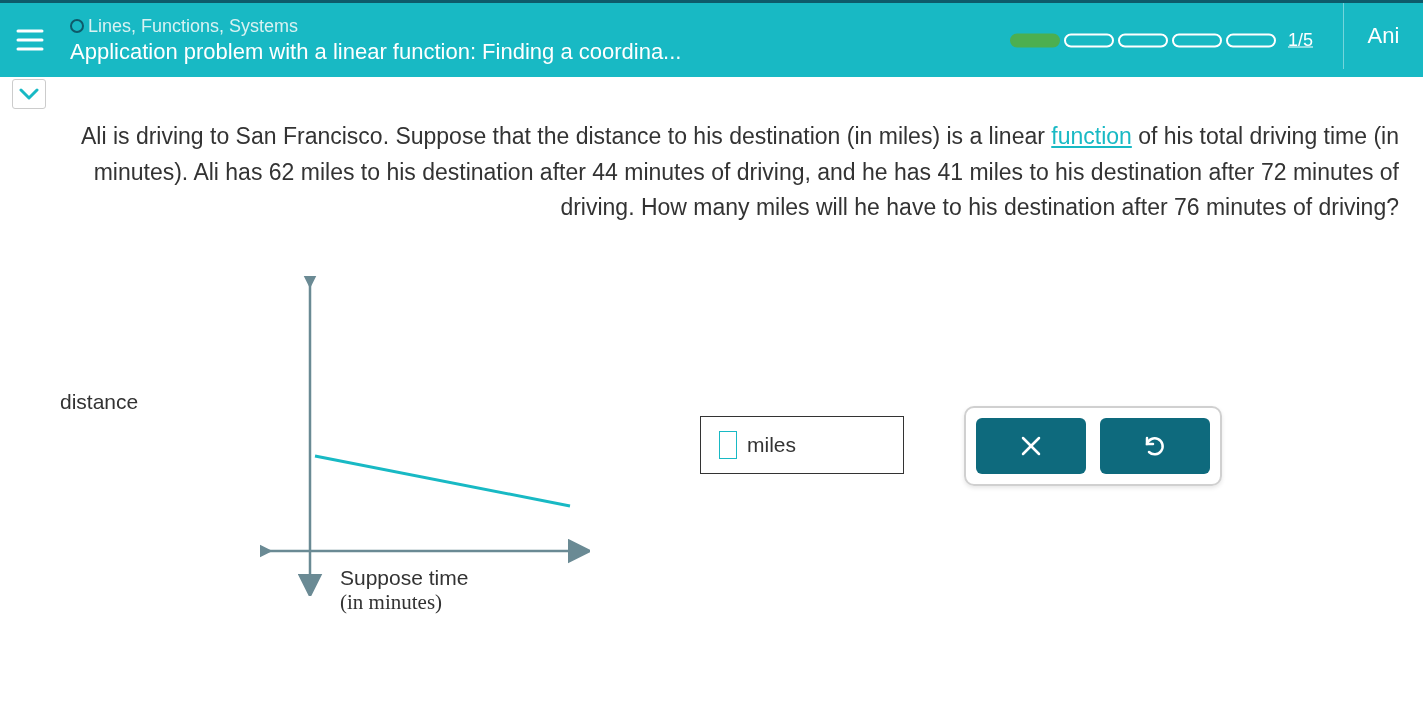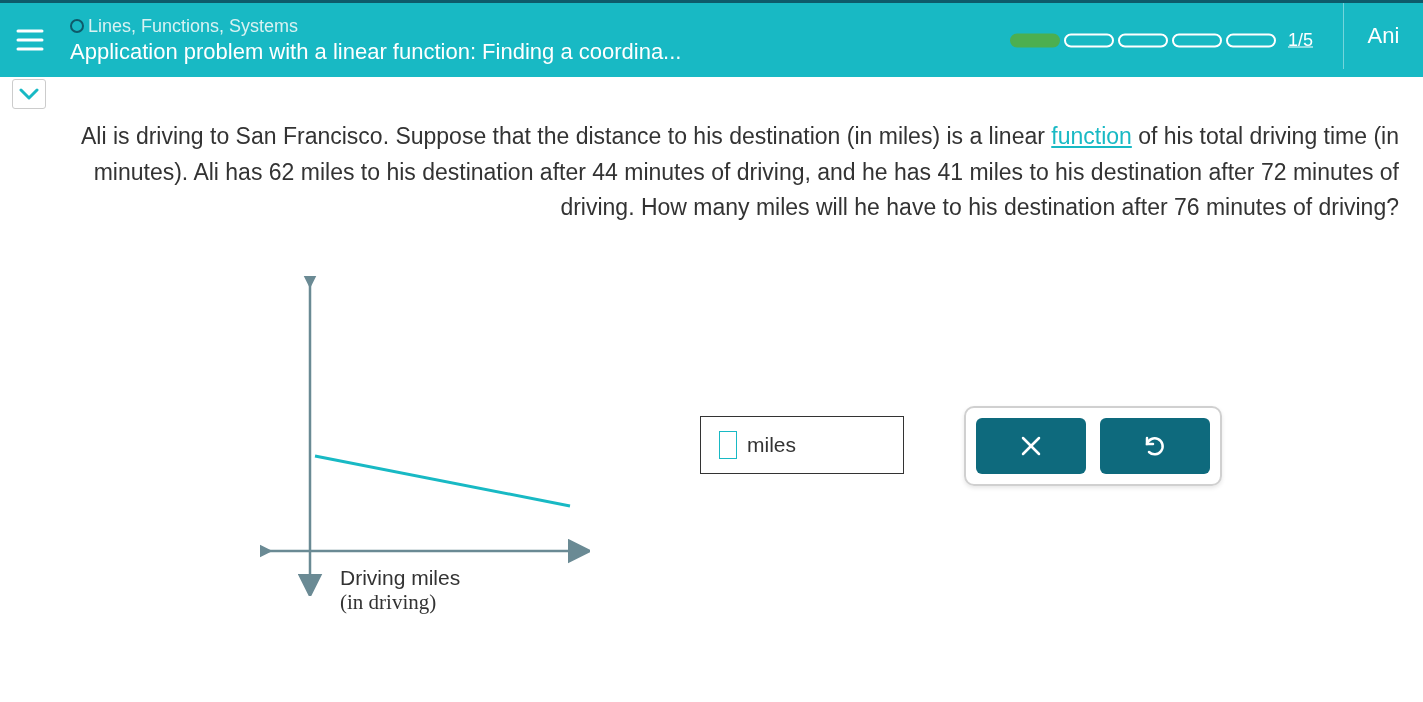--- a/index.html
+++ b/index.html
@@ -78,34 +78,35 @@
   </div>
 </div>
 
 <div class="problem">
   <span>Ali is driving to San Francisco. Suppose that the distance to his destination (in miles) is a linear </span><a href="#">function</a><span> of his total driving time (in minutes). Ali has 62 miles to his destination after 44 minutes of driving, and he has 41 miles to his destination after 72 minutes of driving. How many miles will he have to his destination after 76 minutes of driving?</span>
 </div>
 
 <div class="work-area">
   <div class="graph-block">
     <div class="y-label">
+      <div>distance</div>
     </div>
     <svg class="axes" width="330" height="320">
       <defs>
         <marker id="arr" markerWidth="10" markerHeight="10" refX="5" refY="5" orient="auto">
           <path d="M0,0 L10,5 L0,10 Z" fill="#6a8a94"></path>
         </marker>
       </defs>
       <line x1="50" y1="0" x2="50" y2="310" stroke="#6a8a94" stroke-width="2.5" marker-start="url(#arr)" marker-end="url(#arr)"></line>
       <line x1="0" y1="275" x2="320" y2="275" stroke="#6a8a94" stroke-width="2.5" marker-start="url(#arr)" marker-end="url(#arr)"></line>
       <line x1="55" y1="180" x2="310" y2="230" stroke="#18b9c4" stroke-width="3"></line>
     </svg>
     <div class="x-label">
-      <div>Driving   miles</div>
-      <div class="unit">(in driving)</div>
+      <div>Suppose   time</div>
+      <div class="unit">(in minutes)</div>
     </div>
   </div>
 
   <div class="answer-block">
     <div class="ans-box">
       <span class="small-entry"></span>
       <span>miles</span>
     </div>
   </div>
 

